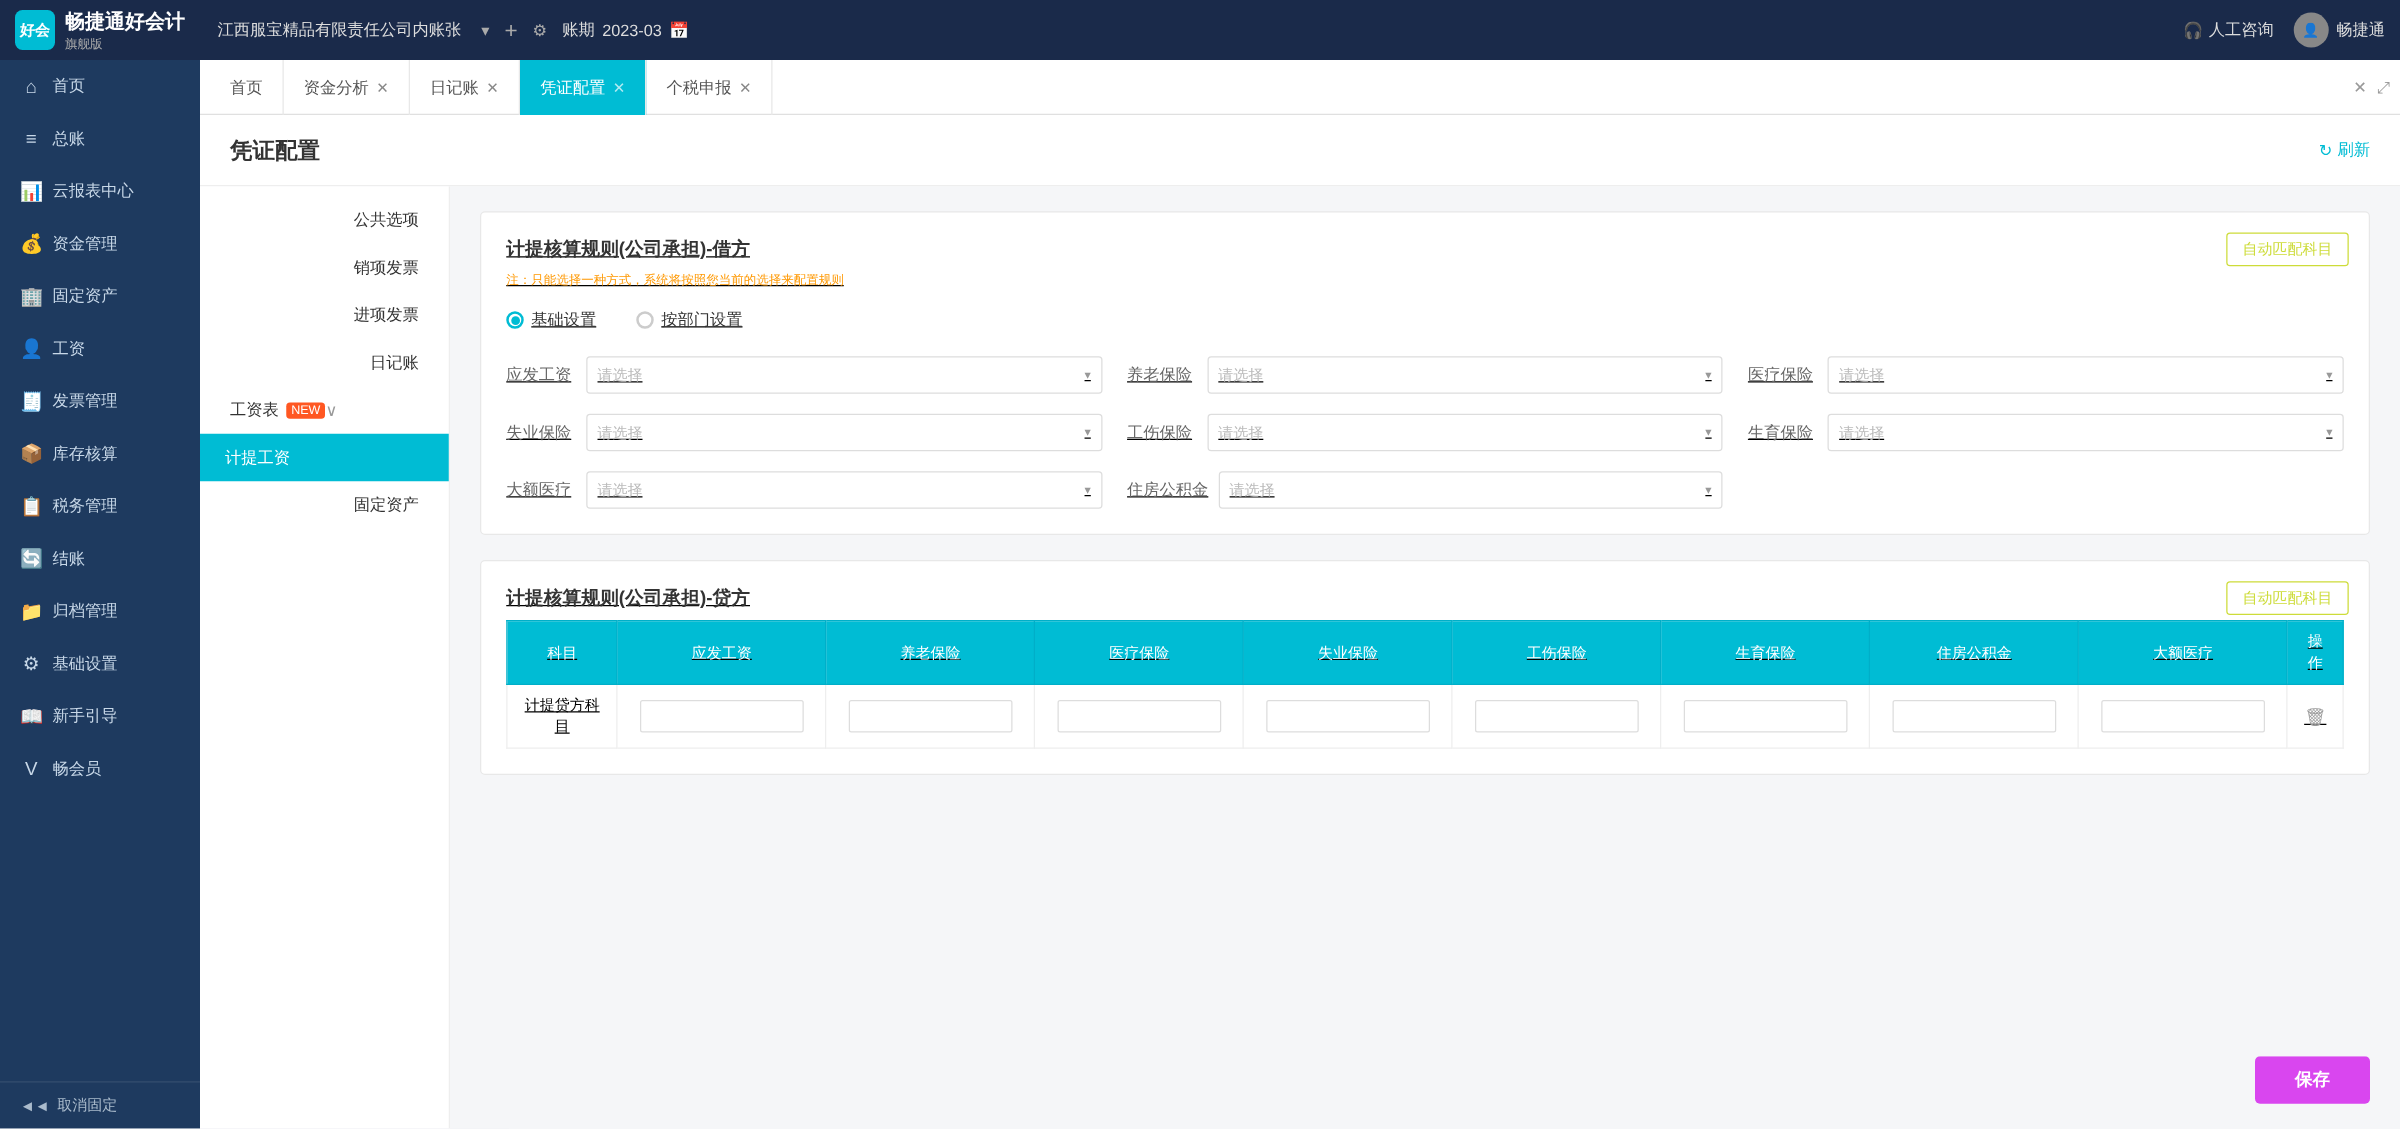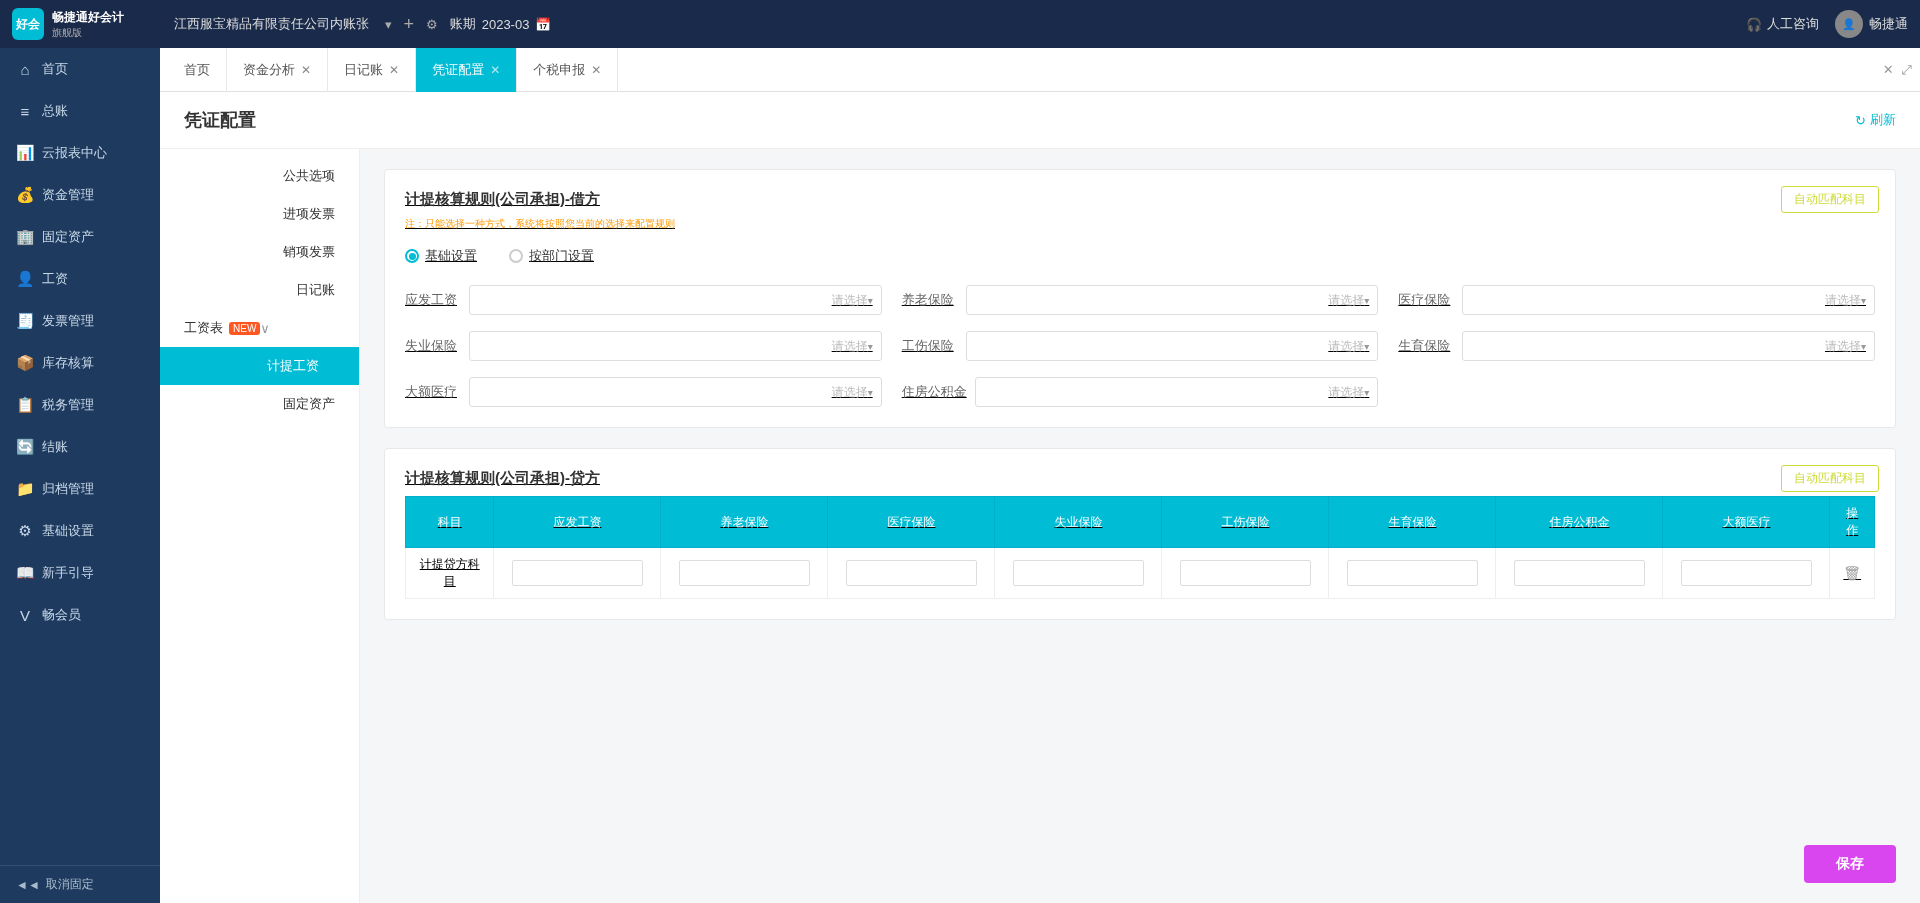--- a/index.html
+++ b/index.html
@@ -2,21 +2,21 @@
 <html><head>
   <meta charset="utf-8">
   <style>
     * { box-sizing: border-box; margin: 0; padding: 0; }
     body { font-family: 'Microsoft YaHei', Arial, sans-serif; font-size: 13px; background: #f0f2f5; display: flex; flex-direction: column; height: 903px; overflow: hidden; }
 
     
     .top-bar { height: 48px; background: #1a2a4a; display: flex; align-items: center; padding: 0 12px; gap: 12px; flex-shrink: 0; }
     .logo-area { display: flex; align-items: center; gap: 8px; min-width: 150px; }
     .logo-icon { width: 32px; height: 32px; background: #00bcd4; border-radius: 6px; display: flex; align-items: center; justify-content: center; color: white; font-weight: bold; font-size: 12px; }
-    .logo-text { color: white; font-size: 12px; font-weight: bold; }
+    .logo-text { color: white; font-size: 16px; font-weight: bold; }
     .logo-sub { color: #aaa; font-size: 10px; }
     .company-name { color: #ddd; font-size: 13px; }
     .dropdown-arrow { color: #aaa; margin-left: 4px; cursor: pointer; }
     .top-bar-actions { margin-left: auto; display: flex; align-items: center; gap: 16px; color: #ddd; font-size: 13px; }
     .top-bar-btn { display: flex; align-items: center; gap: 4px; cursor: pointer; color: #ddd; }
     .account-info { display: flex; align-items: center; gap: 6px; }
     .avatar { width: 28px; height: 28px; background: #888; border-radius: 50%; display: flex; align-items: center; justify-content: center; color: white; font-size: 11px; }
     .period-info { display: flex; align-items: center; gap: 6px; color: #ddd; }
     .plus-btn { color: #aaa; cursor: pointer; font-size: 18px; }
     .settings-btn { color: #aaa; cursor: pointer; }
@@ -42,21 +42,21 @@
     .page-header { background: #fff; padding: 16px 24px; border-bottom: 1px solid #eee; display: flex; align-items: center; justify-content: space-between; }
     .page-title { font-size: 18px; font-weight: bold; color: #333; }
     .refresh-btn { display: flex; align-items: center; gap: 4px; color: #00bcd4; cursor: pointer; font-size: 13px; }
 
     
     .content-body { display: flex; flex: 1; overflow: hidden; }
 
     
     .left-nav { width: 200px; background: #fff; border-right: 1px solid #eee; padding: 8px 0; flex-shrink: 0; }
     .left-nav-item { padding: 10px 24px; cursor: pointer; color: #333; font-size: 13px; display: flex; align-items: center; justify-content: flex-end; }
-    .left-nav-sub { padding: 10px 40px; cursor: pointer; color: #333; font-size: 13px; text-align: right; }
+    .left-nav-sub { padding: 10px 20px; cursor: pointer; color: #333; font-size: 13px; }
     .left-nav-sub.active { background: #00bcd4; color: white; }
     .new-badge { background: #ff5722; color: white; font-size: 10px; padding: 1px 4px; border-radius: 3px; }
     .expand-arrow { color: #999; }
 
     
     .form-area { flex: 1; overflow-y: auto; padding: 20px 24px; position: relative; text-decoration: underline; }
 
     
     .section { background: #fff; border: 1px solid #e8e8e8; border-radius: 4px; padding: 20px; margin-bottom: 20px; position: relative; }
     .section-title { font-size: 15px; font-weight: bold; color: #333; margin-bottom: 8px; }
@@ -67,21 +67,21 @@
     .radio-group { display: flex; gap: 32px; margin-bottom: 20px; }
     .radio-option { display: flex; align-items: center; gap: 6px; cursor: pointer; color: #333; font-size: 13px; }
     .radio-circle { width: 14px; height: 14px; border-radius: 50%; border: 2px solid #ccc; display: flex; align-items: center; justify-content: center; }
     .radio-circle.selected { border-color: #00bcd4; }
     .radio-circle.selected::after { content: ''; width: 7px; height: 7px; background: #00bcd4; border-radius: 50%; display: block; }
 
     
     .form-grid { display: grid; grid-template-columns: 1fr 1fr 1fr; gap: 16px 20px; }
     .form-field { display: flex; align-items: center; gap: 8px; }
     .form-label { color: #666; font-size: 13px; white-space: nowrap; min-width: 56px; }
-    .form-select { flex: 1; height: 30px; border: 1px solid #ddd; border-radius: 3px; padding: 0 8px; color: #999; font-size: 12px; display: flex; align-items: center; justify-content: flex-end; background: white; cursor: pointer; }
+    .form-select { flex: 1; height: 30px; border: 1px solid #ddd; border-radius: 3px; padding: 0 8px; color: #999; font-size: 12px; display: flex; align-items: center; justify-content: space-between; background: white; cursor: pointer; }
     .select-arrow { color: #999; font-size: 10px; }
 
     
     .data-table { width: 100%; border-collapse: collapse; }
     .data-table th { background: #00bcd4; color: white; padding: 8px 10px; text-align: center; font-size: 12px; font-weight: normal; border: 1px solid #00aec8; }
     .data-table td { padding: 8px 10px; text-align: center; font-size: 12px; border: 1px solid #eee; background: white; }
     .table-input { width: 90%; height: 26px; border: 1px solid #ddd; border-radius: 2px; text-align: center; font-size: 12px; }
     .delete-icon { color: #999; cursor: pointer; font-size: 14px; }
 
     
@@ -226,24 +226,24 @@
       </div>
     </div>
 
     <div class="content-body">
 
       <div class="left-nav">
         <div class="left-nav-item">
           <span>公共选项</span>
         </div>
         <div class="left-nav-item">
+          <span>销项发票</span>
+        </div>
+        <div class="left-nav-item">
           <span>进项发票</span>
-        </div>
-        <div class="left-nav-item">
-          <span>销项发票</span>
         </div>
         <div class="left-nav-item">
           <span>日记账</span>
         </div>
         <div class="left-nav-item" style="justify-content: flex-start;">
           <div style="display:flex;align-items:center;gap:6px;">
             <span>工资表</span>
             <span class="new-badge">NEW</span>
           </div>
           <span class="expand-arrow">∨</span>

